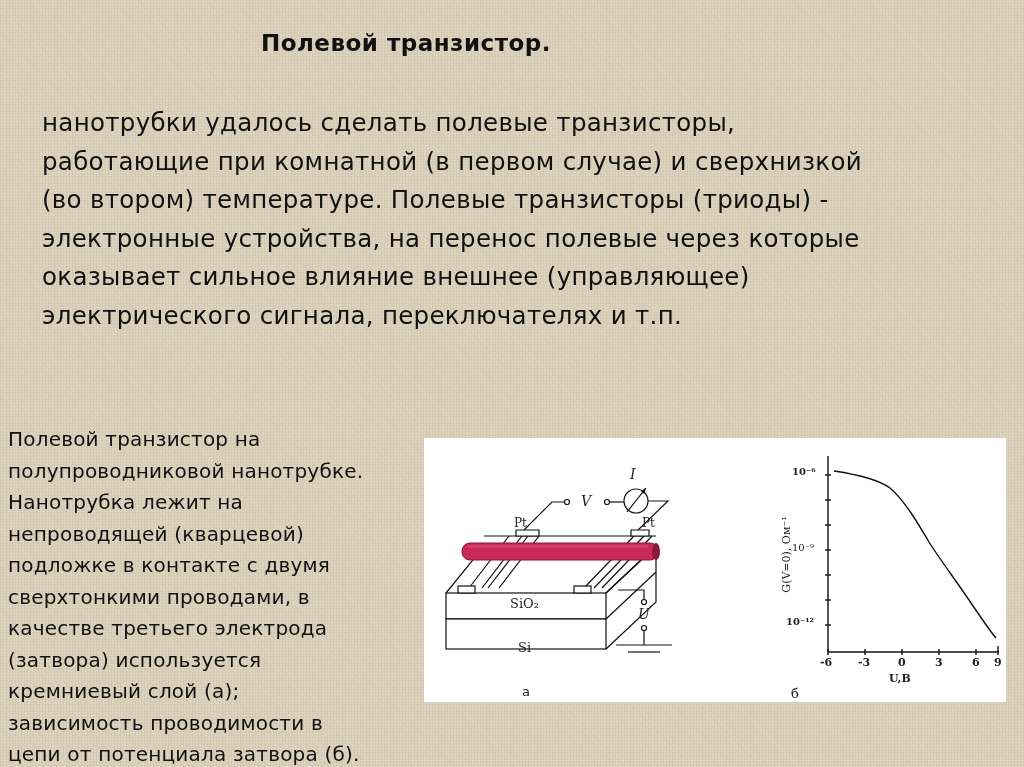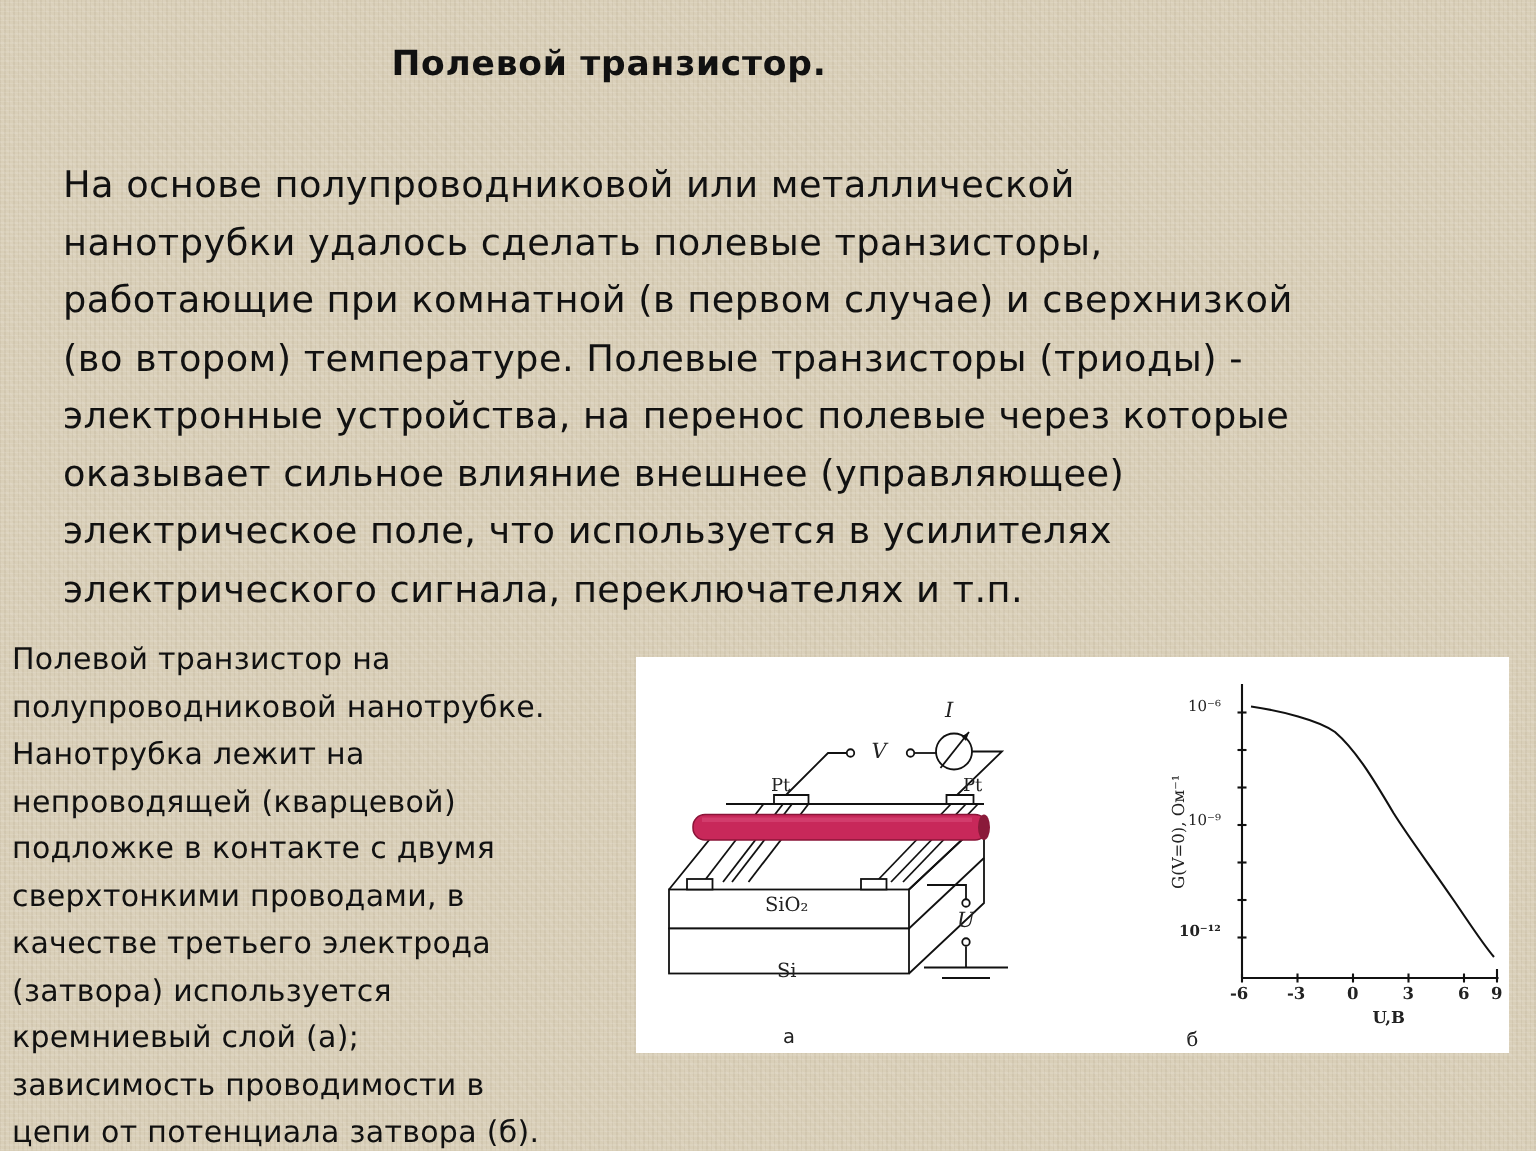--- a/index.html
+++ b/index.html
@@ -34,27 +34,25 @@
   .fig-label {
     position: absolute; font-family: "DejaVu Sans", sans-serif; font-size: 14px; color: #222;
   }
 </style>
 </head>
 <body>
 
 <div class="title">Полевой транзистор.</div>
 
 <div class="main-text">
-  <span class="ln">На основе полупроводниковой или металлической</span>
   <span class="ln">нанотрубки удалось сделать полевые транзисторы,</span>
   <span class="ln">работающие при комнатной (в первом случае) и сверхнизкой</span>
   <span class="ln">(во втором) температуре. Полевые транзисторы (триоды) -</span>
   <span class="ln">электронные устройства, на перенос полевые через которые</span>
   <span class="ln">оказывает сильное влияние внешнее (управляющее)</span>
-  <span class="ln">электрическое поле, что используется в усилителях</span>
   <span class="ln">электрического сигнала, переключателях и т.п.</span>
 </div>
 
 <div class="side-text">
   <span class="ln">Полевой транзистор на</span>
   <span class="ln">полупроводниковой нанотрубке.</span>
   <span class="ln">Нанотрубка лежит на</span>
   <span class="ln">непроводящей (кварцевой)</span>
   <span class="ln">подложке в контакте с двумя</span>
   <span class="ln">сверхтонкими проводами, в</span>
@@ -147,26 +145,26 @@
       <line x1="401" y1="87" x2="407" y2="87"></line>
       <line x1="401" y1="112" x2="407" y2="112"></line>
       <line x1="401" y1="137" x2="407" y2="137"></line>
       <line x1="401" y1="162" x2="407" y2="162"></line>
       <line x1="401" y1="187" x2="407" y2="187"></line>
 
       <path d="M410 33 C 430 36, 455 42, 466 50 C 480 62, 492 82, 505 104 C 515 120, 530 140, 545 162 C 556 178, 565 192, 572 200"></path>
     </g>
   </svg>
 
-  <span class="fig-label" style="left:368px;top:28px;font-family:'DejaVu Serif',serif;font-size:10px;font-weight:normal;">10⁻⁶</span>
+  <span class="fig-label" style="left:368px;top:28px;font-family:'DejaVu Serif',serif;font-size:10px;font-weight:bold;">10⁻⁶</span>
   <span class="fig-label" style="left:368px;top:104px;font-family:'DejaVu Serif',serif;font-size:10px;font-weight:normal;">10⁻⁹</span>
   <span class="fig-label" style="left:362px;top:178px;font-family:'DejaVu Serif',serif;font-size:10px;font-weight:bold;">10⁻¹²</span>
   <span class="fig-label" style="left:292px;top:110px;width:140px;text-align:center;transform:rotate(-90deg);font-family:'DejaVu Serif',serif;font-size:11px;">G(V=0), Ом⁻¹</span>
 
   <span class="fig-label" style="left:396px;top:218px;font-family:'DejaVu Serif',serif;font-size:11px;font-weight:bold;">-6</span>
   <span class="fig-label" style="left:434px;top:218px;font-family:'DejaVu Serif',serif;font-size:11px;font-weight:bold;">-3</span>
   <span class="fig-label" style="left:474px;top:218px;font-family:'DejaVu Serif',serif;font-size:11px;font-weight:bold;">0</span>
   <span class="fig-label" style="left:511px;top:218px;font-family:'DejaVu Serif',serif;font-size:11px;font-weight:bold;">3</span>
   <span class="fig-label" style="left:548px;top:218px;font-family:'DejaVu Serif',serif;font-size:11px;font-weight:bold;">6</span>
   <span class="fig-label" style="left:570px;top:218px;font-family:'DejaVu Serif',serif;font-size:11px;font-weight:bold;">9</span>
-  <span class="fig-label" style="left:465px;top:234px;font-family:'DejaVu Serif',serif;font-size:11px;font-weight:bold;margin-left:26px;">U,В</span>
+  <span class="fig-label" style="left:465px;top:234px;font-family:'DejaVu Serif',serif;font-size:11px;font-weight:bold;">U,В</span>
   <span class="fig-label" style="left:367px;top:248px;font-family:'DejaVu Serif',serif;font-size:13px;">б</span>
 </div>
 
 </body></html>

